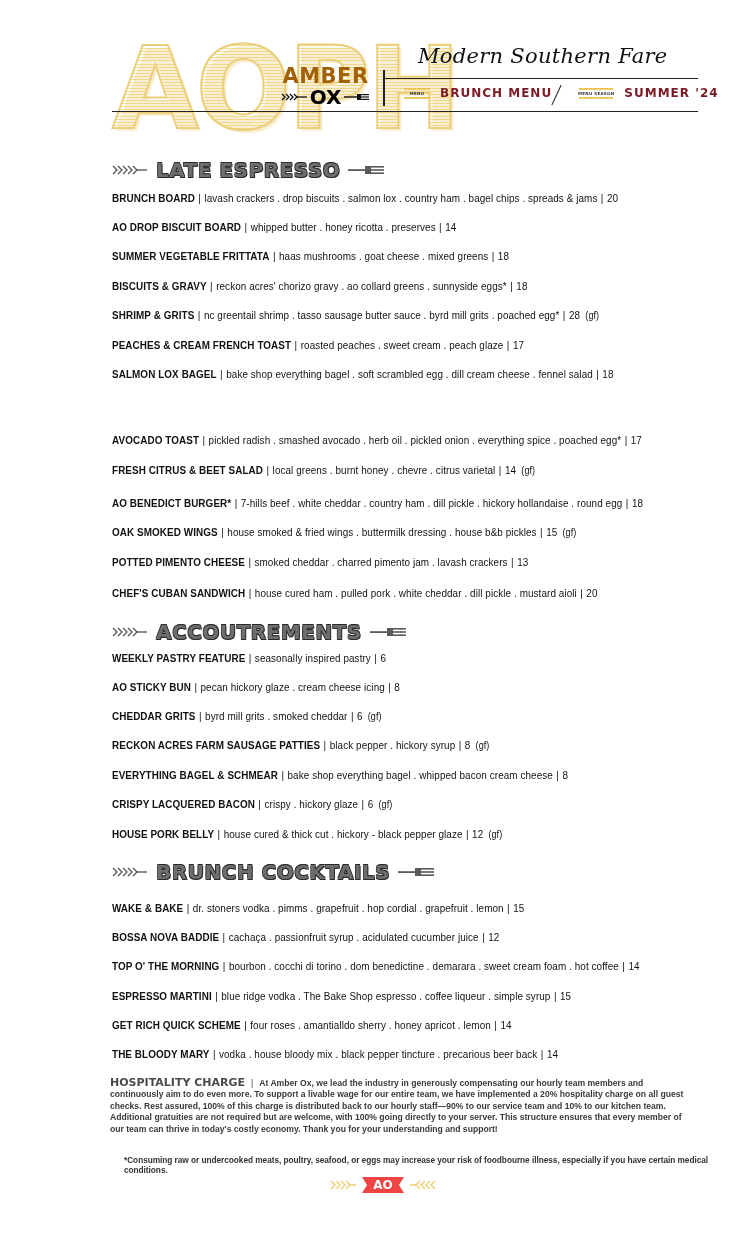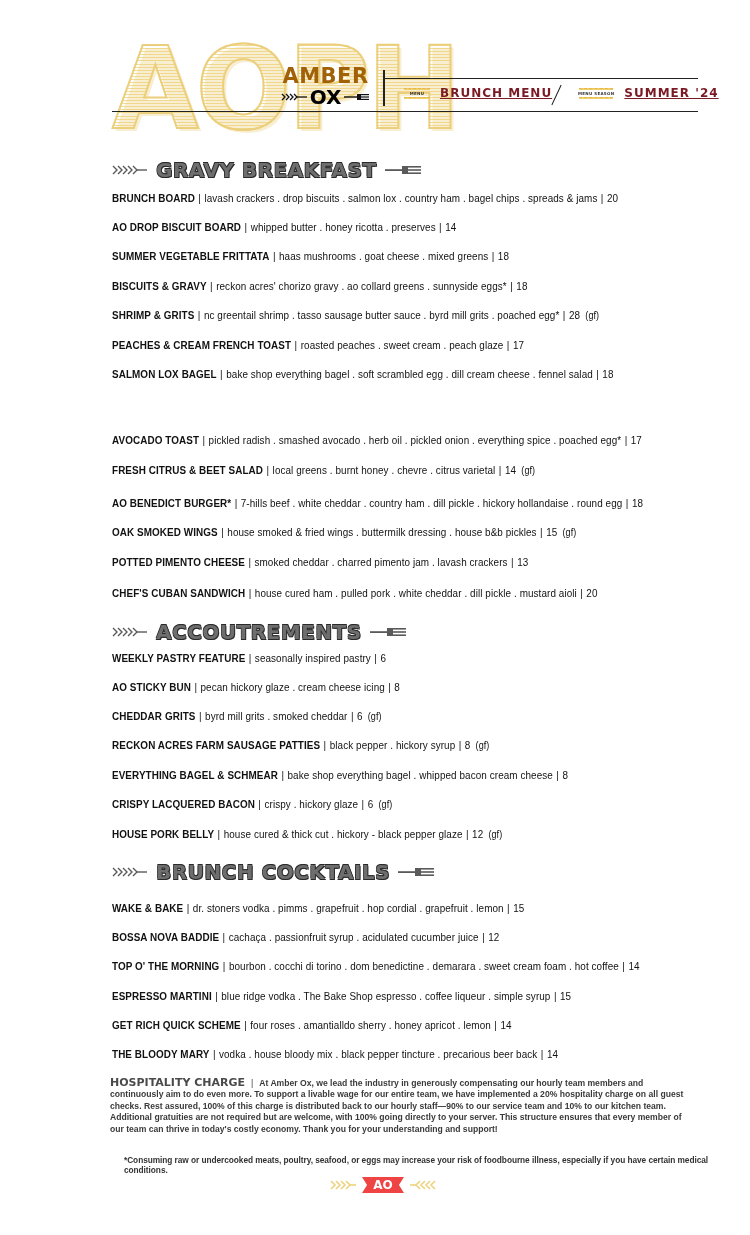--- a/index.html
+++ b/index.html
@@ -28,21 +28,21 @@
     position: absolute; left: 418px; top: 44px;
     font-family: "DejaVu Serif", serif; font-style: italic; font-size: 21px; color: #111;
     letter-spacing: 0.3px;
   }
   .header-rule-r { position: absolute; left: 384px; top: 78px; width: 314px; height: 1px; background: #222; }
   .header-rule-main { position: absolute; left: 112px; top: 111px; width: 586px; height: 1px; background: #222; }
   .meta-row { position: absolute; top: 86px; display: flex; align-items: center; gap: 10px; }
   .meta-tag { display: flex; flex-direction: column; align-items: center; gap: 1px; }
   .meta-tag .bar { height: 2px; background: #f0cf6a; border-top: 1px dashed #e6b94a; }
   .meta-tag .lbl { font-family: "DejaVu Sans", sans-serif; font-size: 4px; font-weight: bold; color: #333; line-height: 5px; letter-spacing: 0.3px; }
-  .meta-value { font-family: "DejaVu Sans", sans-serif; font-weight: bold; font-size: 12px; color: #7a1a24; letter-spacing: 1px; text-decoration: underline; }
+  .meta-value { font-family: "DejaVu Sans", sans-serif; font-weight: bold; font-size: 12px; color: #7a1a24; letter-spacing: 1px; }
   .slash { position: absolute; left: 556px; top: 84px; width: 1px; height: 22px; background: #222; transform: rotate(25deg); }
 
   
   .section { position: absolute; left: 112px; width: 600px; }
   .section-head { display: flex; align-items: center; height: 24px; }
   .section-title {
     font-family: "DejaVu Sans", sans-serif; font-weight: bold; font-size: 20px;
     color: #6e6e6e; letter-spacing: 0.5px;
     text-shadow: 1px 1px 0 #2a2a2a, -0.6px -0.6px 0 #2a2a2a, 0.6px -0.6px 0 #2a2a2a, -0.6px 0.6px 0 #2a2a2a;
     margin: 0 8px 0 8px;
@@ -103,20 +103,21 @@
               <rect x="17" y="1" width="8" height="1.2"></rect>
               <rect x="17" y="3.4" width="8" height="1.2"></rect>
               <rect x="17" y="5.8" width="8" height="1.2"></rect>
             </g>
           </svg>
       </span>
     </div>
   </div>
   <div class="logo-vline"></div>
 
+  <div class="script-title">Modern Southern Fare</div>
   <div class="header-rule-r"></div>
 
   <div class="meta-row" style="left:404px;">
     <div class="meta-tag">
       <div class="bar" style="width:26px;"></div>
       <div class="lbl">MENU</div>
       <div class="bar" style="width:26px;"></div>
     </div>
     <span class="meta-value">BRUNCH MENU</span>
   </div>
@@ -137,21 +138,21 @@
     <div class="section" style="top: 158px; height: 238px;">
       <div class="section-head">
         <span>
           <svg width="36" height="10" viewBox="0 0 36 10">
             <g fill="none" stroke="#5a5a5a" stroke-width="1.4">
               <path d="M1 1l4 4-4 4M6 1l4 4-4 4M11 1l4 4-4 4M16 1l4 4-4 4M21 1l4 4-4 4"></path>
               <path d="M25 5h10"></path>
             </g>
           </svg>
         </span>
-        <span class="section-title">GRAVY BREAKFAST</span>
+        <span class="section-title">LATE ESPRESSO</span>
         <span>
           <svg width="38" height="12" viewBox="0 0 38 12">
             <g fill="#5a5a5a">
               <rect x="0" y="5.2" width="18" height="1.8"></rect>
               <path d="M17 2h6v8h-6z"></path>
               <rect x="23" y="2" width="13" height="1.6"></rect>
               <rect x="23" y="5.2" width="13" height="1.6"></rect>
               <rect x="23" y="8.4" width="13" height="1.6"></rect>
             </g>
           </svg>

